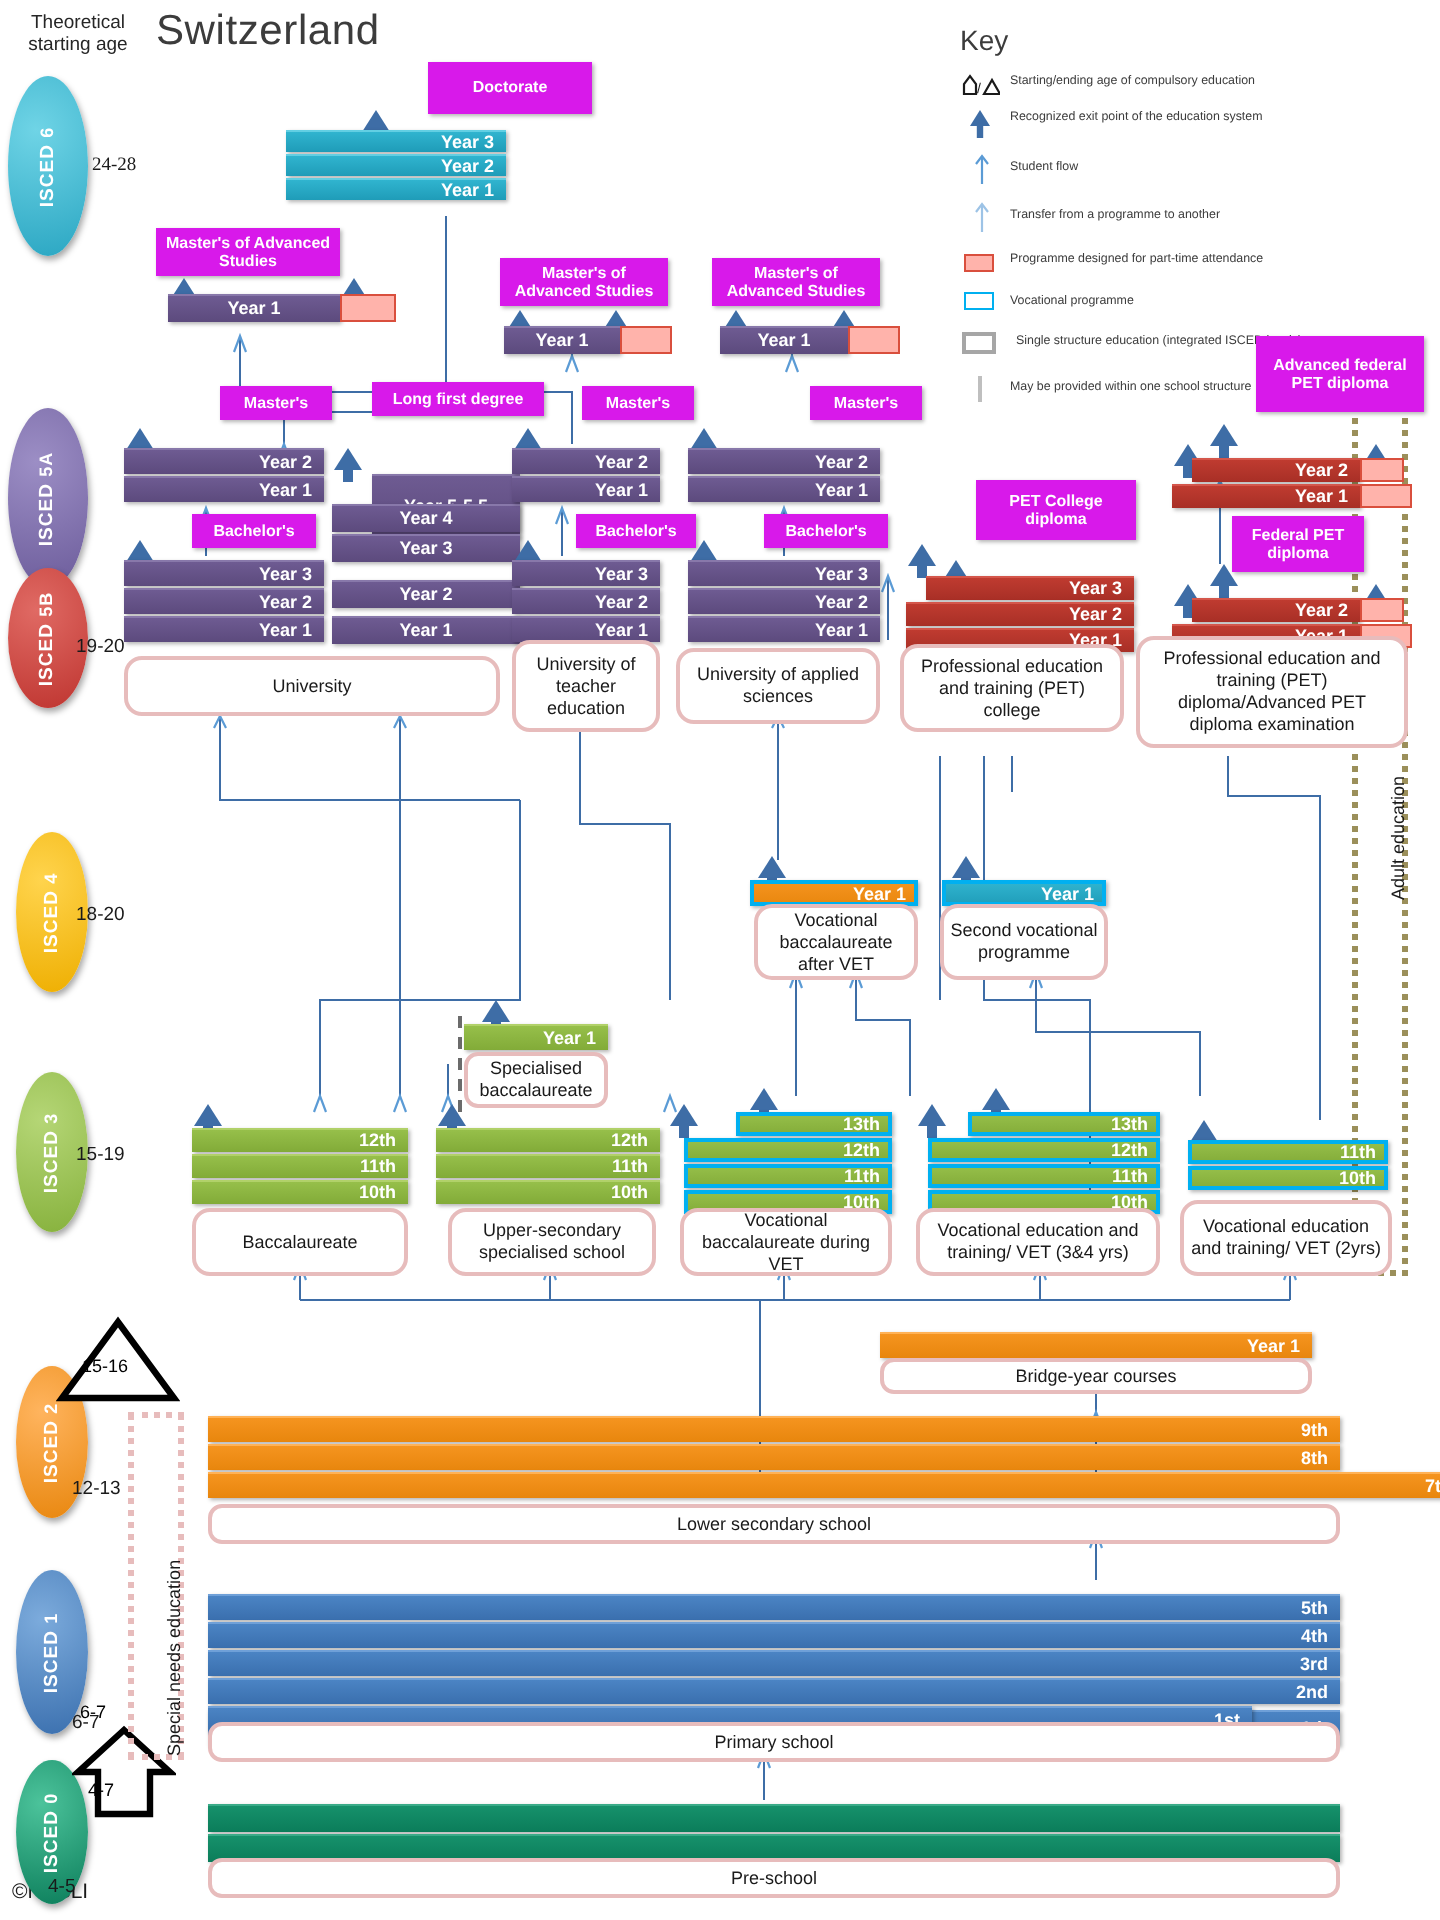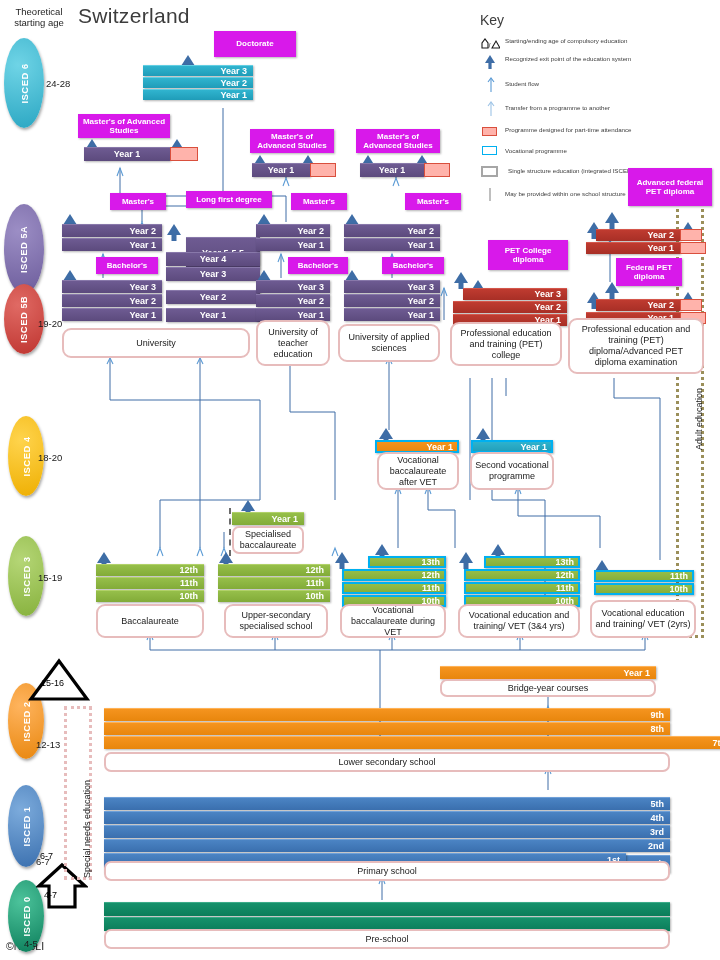--- a/index.html
+++ b/index.html
@@ -154,21 +154,21 @@
 
   <div class="abs key-swatch-ss" style="left:481px;top:166px;"></div>
   <div class="key-row" style="left:508px;top:167px;width:180px;">Single structure education (integrated ISCED levels)</div>
 
   <div class="abs key-bar-grey" style="left:489px;top:188px;"></div>
   <div class="key-row" style="left:505px;top:190px;width:200px;">May be provided within one school structure</div>
 
   <div class="abs oval" style="left:4px;top:38px;width:40px;height:90px;background:radial-gradient(circle at 35% 30%, #6fd4e6, #2aa6c2);">
     <span><b>ISCED</b> <i class="lvl" style="font-style:normal">6</i></span>
   </div>
-  <div class="abs age-lbl" style="left:46px;top:78px;">24-28</div>
+  <div class="abs age-lbl" style="left:46px;top:78px;font-family:Liberation Serif, serif;">24-28</div>
 
   <div class="abs oval" style="left:4px;top:204px;width:40px;height:90px;background:radial-gradient(circle at 35% 30%, #9c8ec5, #6b5b9a);">
     <span><b>ISCED</b> <i class="lvl" style="font-style:normal">5A</i></span>
   </div>
 
   <div class="abs oval" style="left:4px;top:284px;width:40px;height:70px;background:radial-gradient(circle at 35% 30%, #e06a64, #be342f);">
     <span><b>ISCED</b> <i class="lvl" style="font-style:normal">5B</i></span>
   </div>
   <div class="abs age-lbl" style="left:38px;top:318px;">19-20</div>
 

